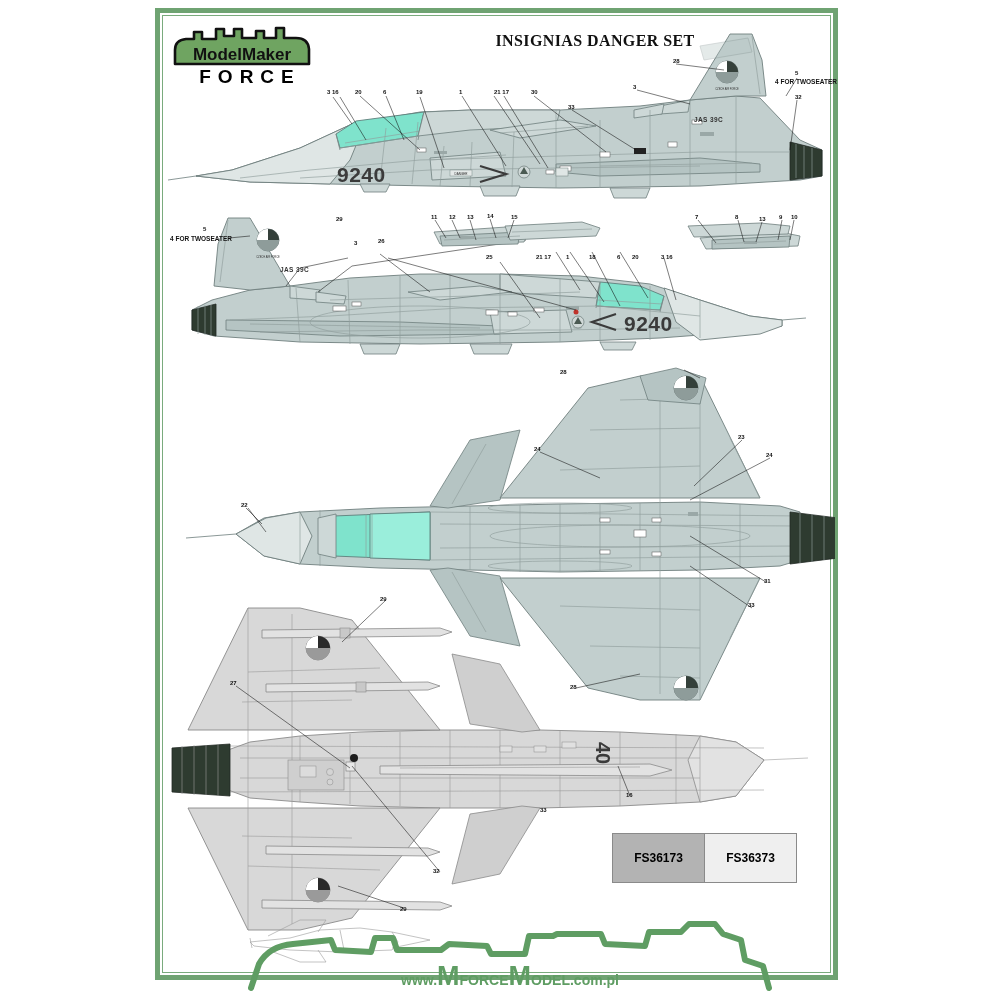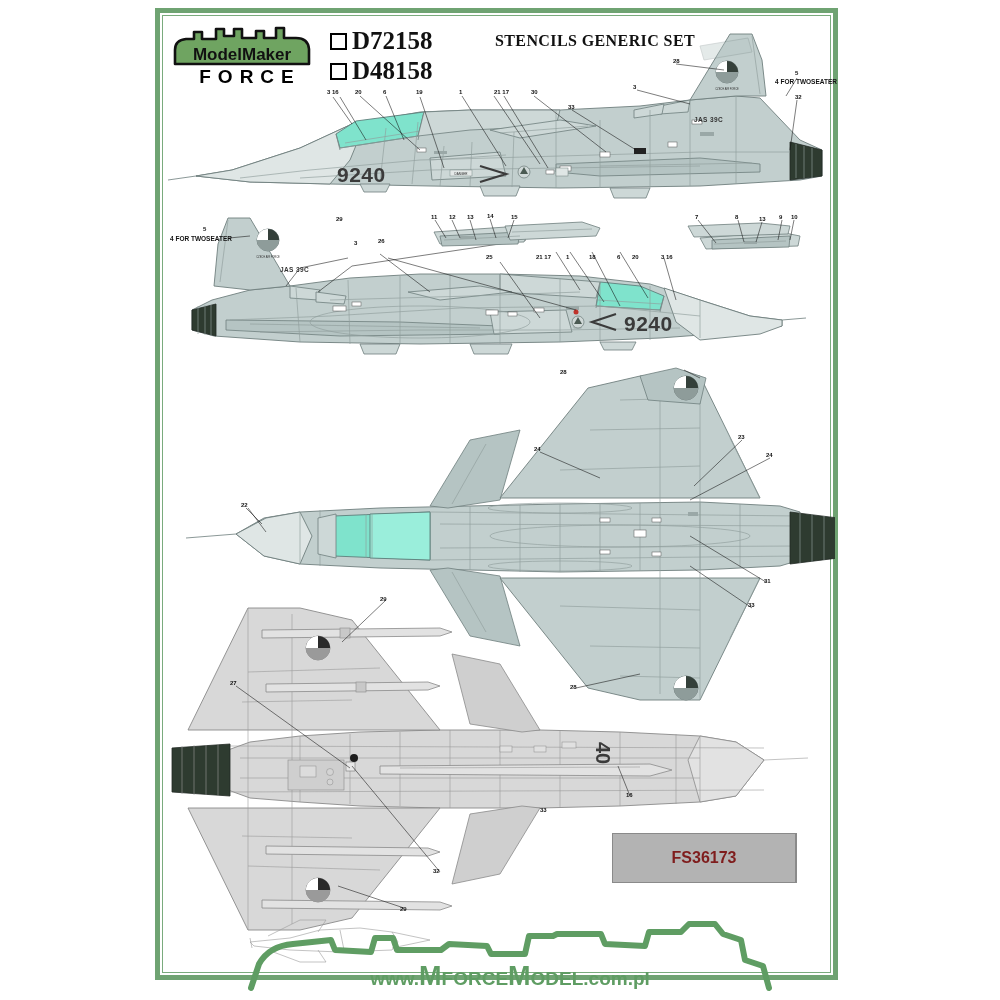--- a/index.html
+++ b/index.html
@@ -47,63 +47,53 @@
   
   .serial{position:absolute;font-family:"Liberation Sans",sans-serif;
        font-weight:bold;color:#3b3b3b;}
   .jas{position:absolute;font-family:"Liberation Sans",sans-serif;
        font-weight:bold;font-size:6.5px;color:#333;letter-spacing:.4px;}
 
   
   .swatch-wrap{position:absolute;left:612px;top:833px;width:185px;height:50px;
        border:1px solid #8a8a8a;display:flex;box-sizing:border-box;}
   .swatch{flex:1;display:flex;align-items:center;justify-content:center;
-       font-family:"Liberation Sans",sans-serif;font-weight:bold;font-size:16px;
-       color:#7f1d1d;}
+       font-family:"Liberation Sans",sans-serif;font-weight:bold;font-size:12px;
+       color:#000000;}
   .swatch.a{background:#b3b3b3;border-right:1px solid #8a8a8a;}
   .swatch.b{background:#efefef;}
 
   
   .footer{position:absolute;left:245px;top:920px;width:530px;height:75px;}
   .footer-url{position:absolute;left:0;top:41px;width:530px;text-align:center;
        font-family:"Liberation Sans",sans-serif;font-weight:bold;font-size:27px;
        color:#5f9d63;letter-spacing:0px;}
-  .footer-url .sm{font-size:19px;}
+  .footer-url .sm{font-size:14px;}
 </style>
 </head>
 <body>
 
 <div id="sheet">
 
   <div class="border-frame"></div>
   <div class="border-inner"></div>
 
   <div class="logo-box">
     <svg class="logo-skyline" viewBox="0 0 152 46">
       <path d="M3,40 L3,26 Q3,16 14,15 L22,15 L22,8 L30,8 L30,15 L44,15 L44,5 L52,5
                L52,12 L62,12 L62,5 L70,5 L70,14 L84,14 L84,7 L92,7 L92,14 L104,14
                L104,4 L112,4 L112,14 L124,14 Q136,14 137,25 L137,40 Z" fill="#6fa461" stroke="#111" stroke-width="2.6" stroke-linejoin="round"></path>
       <text x="70" y="36" font-family="Liberation Sans, sans-serif" font-size="17" font-weight="bold" fill="#111" text-anchor="middle" letter-spacing="0">ModelMaker</text>
     </svg>
     <div class="logo-decals">FORCE</div>
   </div>
 
-  <div class="codes">
-    <div class="code-row">
-      <span class="chkbox"></span>
-      <span class="code-txt">D72158</span>
-    </div>
-    <div class="code-row">
-      <span class="chkbox"></span>
-      <span class="code-txt">D48158</span>
-    </div>
-  </div>
 
   <div class="title">
-    <div>STENCILS GENERIC SET</div>
+    <div>INSIGNIAS DANGER SET</div>
   </div>
 
   <svg class="dwg" viewBox="0 0 1000 1000">
     <defs>
       <style>
         .sk  { fill:none; stroke:#8f9d9c; stroke-width:.65; }
         .skb { fill:none; stroke:#7e8c8b; stroke-width:.9; }
         .bd  { fill:#c2cfce; stroke:#6f7f7e; stroke-width:.9; }
         .bd2 { fill:#b5c4c3; stroke:#6f7f7e; stroke-width:.8; }
         .bd3 { fill:#cdd8d7; stroke:#6f7f7e; stroke-width:.8; }
@@ -572,20 +562,21 @@
   <div class="cal" style="left:380px;top:596px;">29</div>
   <div class="cal" style="left:230px;top:680px;">27</div>
   <div class="cal" style="left:400px;top:906px;">29</div>
   <div class="cal" style="left:433px;top:868px;">32</div>
   <div class="cal" style="left:540px;top:807px;">33</div>
   <div class="cal" style="left:626px;top:792px;">16</div>
   <div class="serial" style="left:614px;top:742px;font-size:20px;transform:rotate(90deg);transform-origin:left top;">40</div>
 
   <div class="swatch-wrap">
     <div class="swatch a">FS36173</div>
+    <div class="swatch b">FS36373</div>
   </div>
 
   <div class="footer">
     <svg viewBox="0 0 530 75" style="position:absolute;left:0;top:0;width:530px;height:75px;">
       <path d="M6,68 L14,44 Q24,26 48,24 L86,20 L90,30 L126,32 L130,18 L148,18
                L152,30 L196,30 L204,24 L242,26 L246,34 L280,34 L284,16 L308,16
                L312,14 L356,14 L360,24 L400,26 L404,12 L436,12 L444,4 L470,4
                L478,14 L496,20 L500,40 L518,46 L524,68" fill="none" stroke="#5f9d63" stroke-width="6" stroke-linejoin="round" stroke-linecap="round"></path>
     </svg>
     <div class="footer-url">

